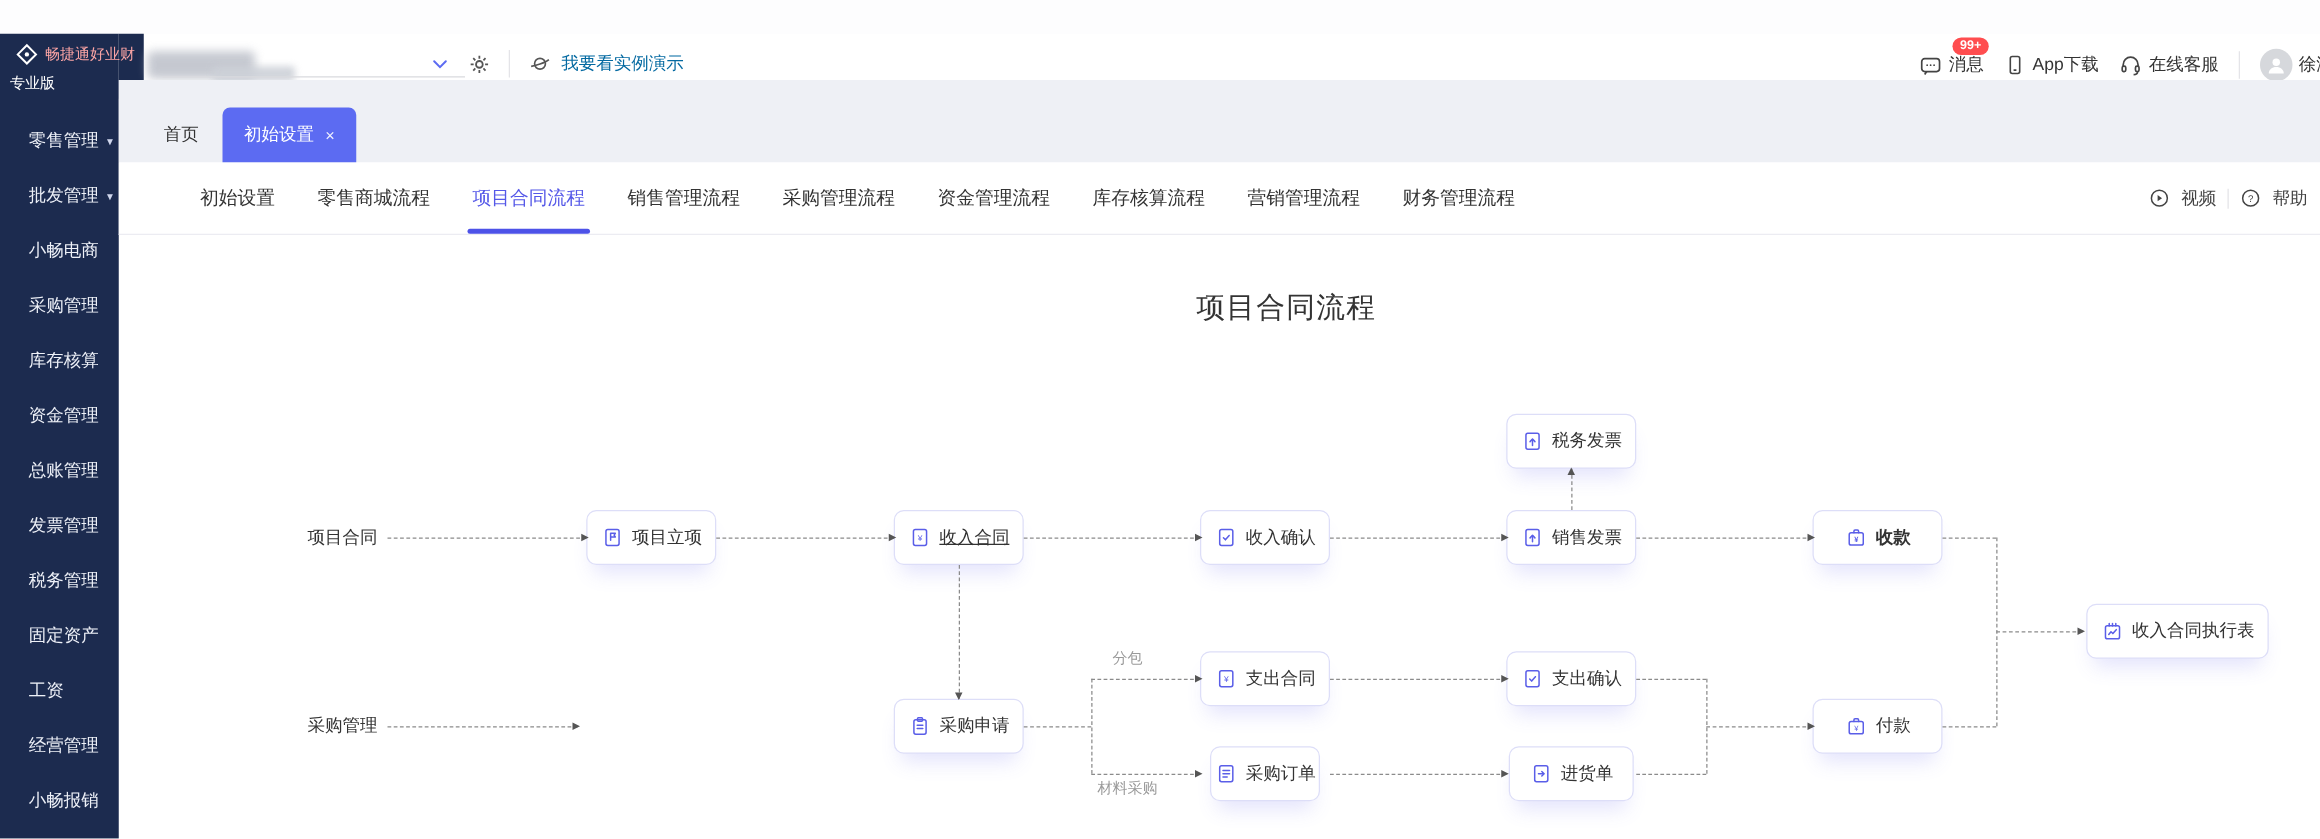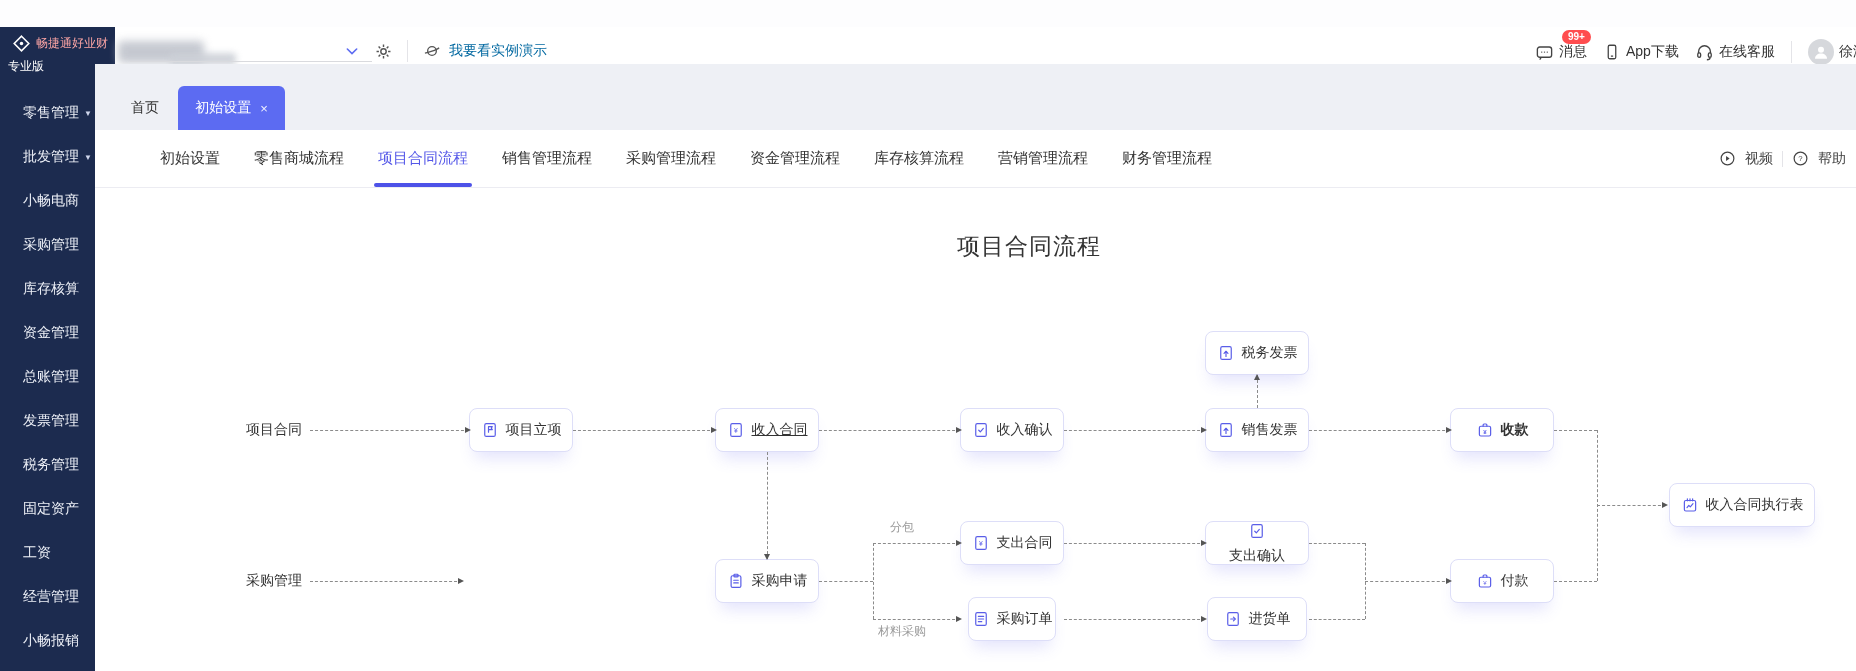--- a/index.html
+++ b/index.html
@@ -334,21 +334,21 @@
       </div>
       <div class="node" style="left: 1012px; top: 543px; width: 104px;">
         <span class="nicon">
           <svg width="18" height="18" viewBox="0 0 24 24" fill="none" stroke="currentColor" stroke-width="1.6" stroke-linecap="round" stroke-linejoin="round">
             <rect x="5" y="3.5" width="14" height="17" rx="2"></rect>
             <text x="12" y="15.5" font-size="9" text-anchor="middle" fill="currentColor" stroke="none" font-family="Liberation Sans,sans-serif">¥</text>
           </svg>
         </span>
         <span>支出合同</span>
       </div>
-      <div class="node" style="left: 1257px; top: 543px; width: 104px; flex-direction: column;">
+      <div class="node" style="left: 1257px; top: 543px; width: 104px;">
         <span class="nicon">
           <svg width="18" height="18" viewBox="0 0 24 24" fill="none" stroke="currentColor" stroke-width="1.6" stroke-linecap="round" stroke-linejoin="round">
             <rect x="5" y="3.5" width="14" height="17" rx="2"></rect>
             <path d="M9 12.3l2.1 2.2 4-4.7"></path>
           </svg>
         </span>
         <span>支出确认</span>
       </div>
       <div class="node" style="left: 767px; top: 581px; width: 104px;">
         <span class="nicon">

